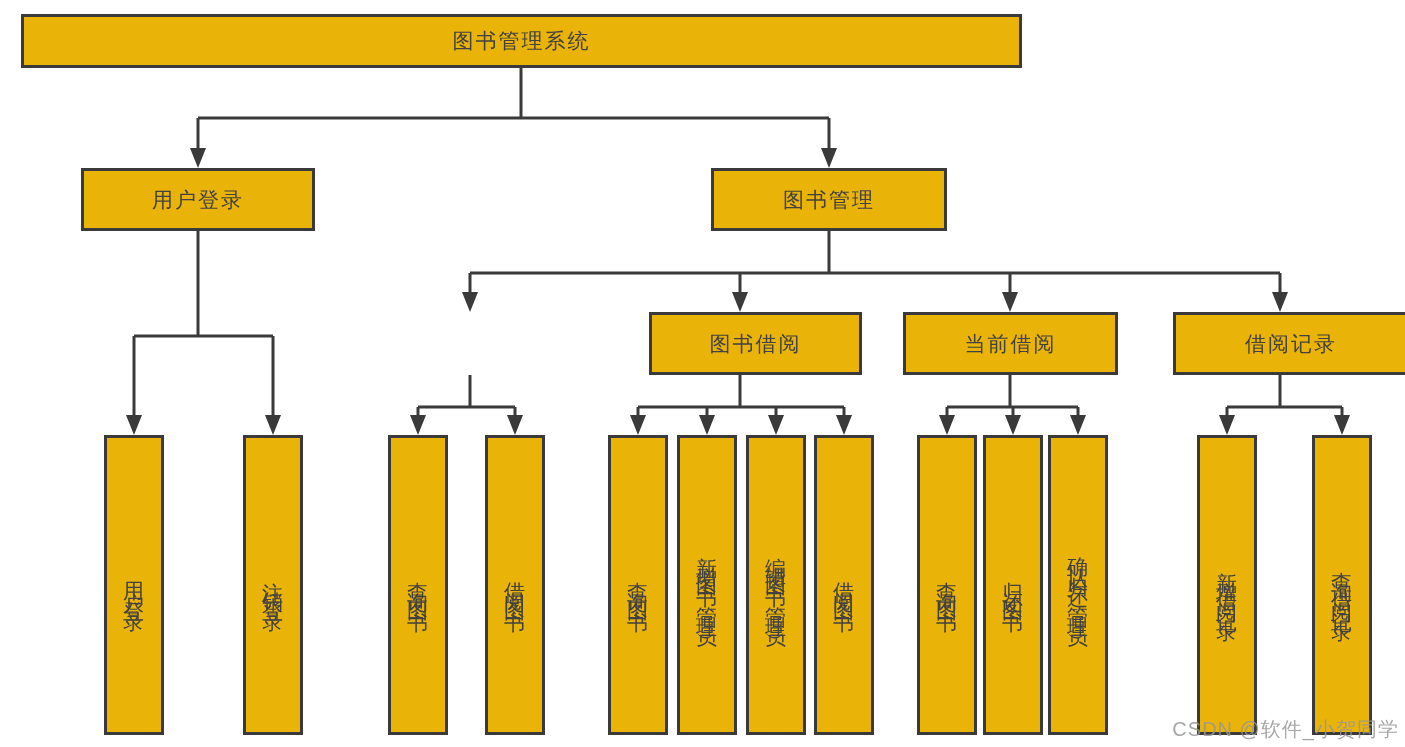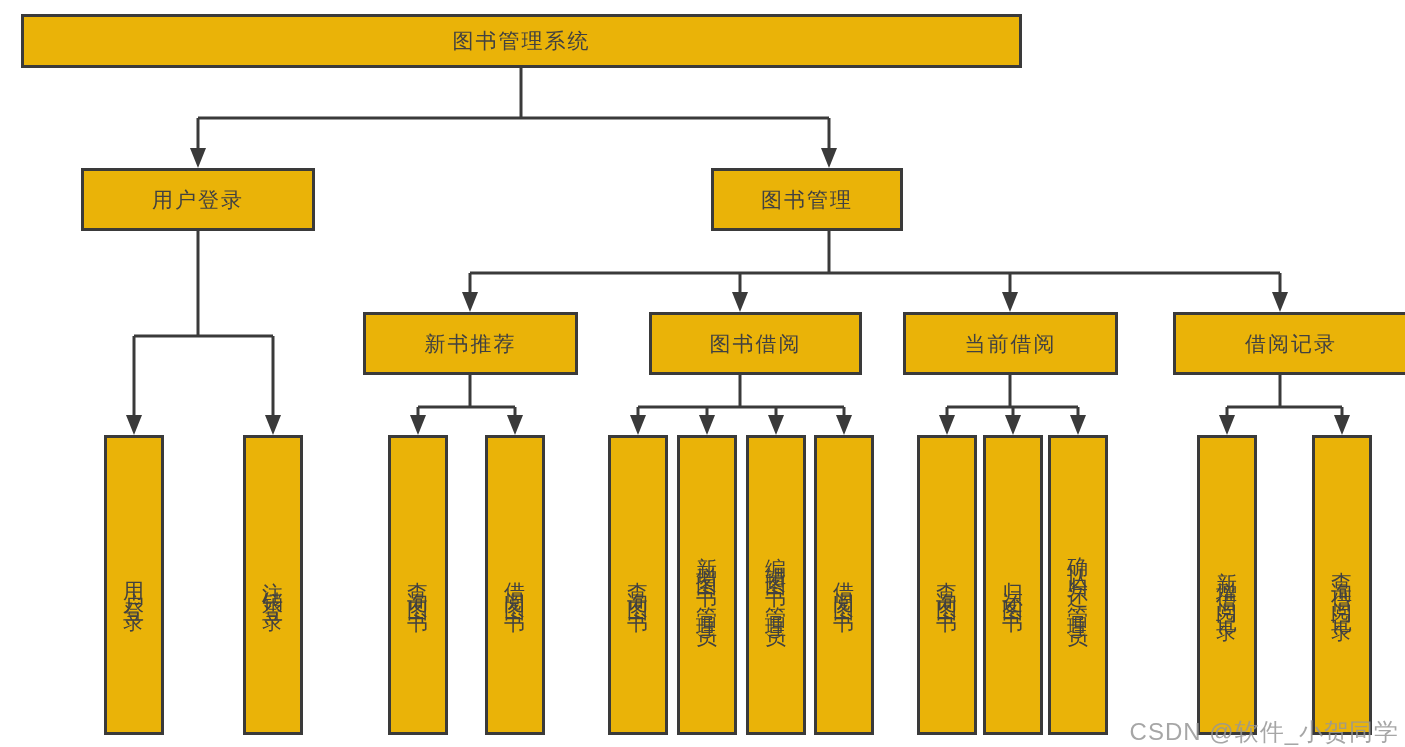--- a/index.html
+++ b/index.html
@@ -36,21 +36,21 @@
     white-space: nowrap;
   }
   .lvl1 { left: 21px; top: 14px; width: 1001px; height: 54px; }
   .lvl2 { top: 168px; height: 63px; }
   .lvl3 { top: 312px; height: 63px; }
   .leaf { top: 435px; height: 300px; width: 60px; }
   .watermark {
     position: absolute;
     right: 6px;
     top: 716px;
-    font-size: 24px;
+    font-size: 20px;
     letter-spacing: 1px;
     color: rgba(150, 150, 150, 0.85);
     white-space: nowrap;
     z-index: 5;
   }
 </style>
 </head>
 <body>
 
 <div class="stage">
@@ -124,27 +124,24 @@
     </g>
   </svg>
 
   <div class="box lvl1">
     <span class="h-label">图书管理系统</span>
   </div>
 
   <div class="box lvl2" style="left:81px;width:234px;">
     <span class="h-label">用户登录</span>
   </div>
-  <div class="box lvl2" style="left:711px;width:192px;">
+  <div class="box lvl2" style="left:711px;width:236px;">
     <span class="h-label">图书管理</span>
   </div>
 
-  <div class="box lvl3" style="left:363px;width:215px;">
-    <span class="h-label">新书推荐</span>
-  </div>
   <div class="box lvl3" style="left:649px;width:213px;">
     <span class="h-label">图书借阅</span>
   </div>
   <div class="box lvl3" style="left:903px;width:215px;">
     <span class="h-label">当前借阅</span>
   </div>
   <div class="box lvl3" style="left:1173px;width:236px;">
     <span class="h-label">借阅记录</span>
   </div>
 

